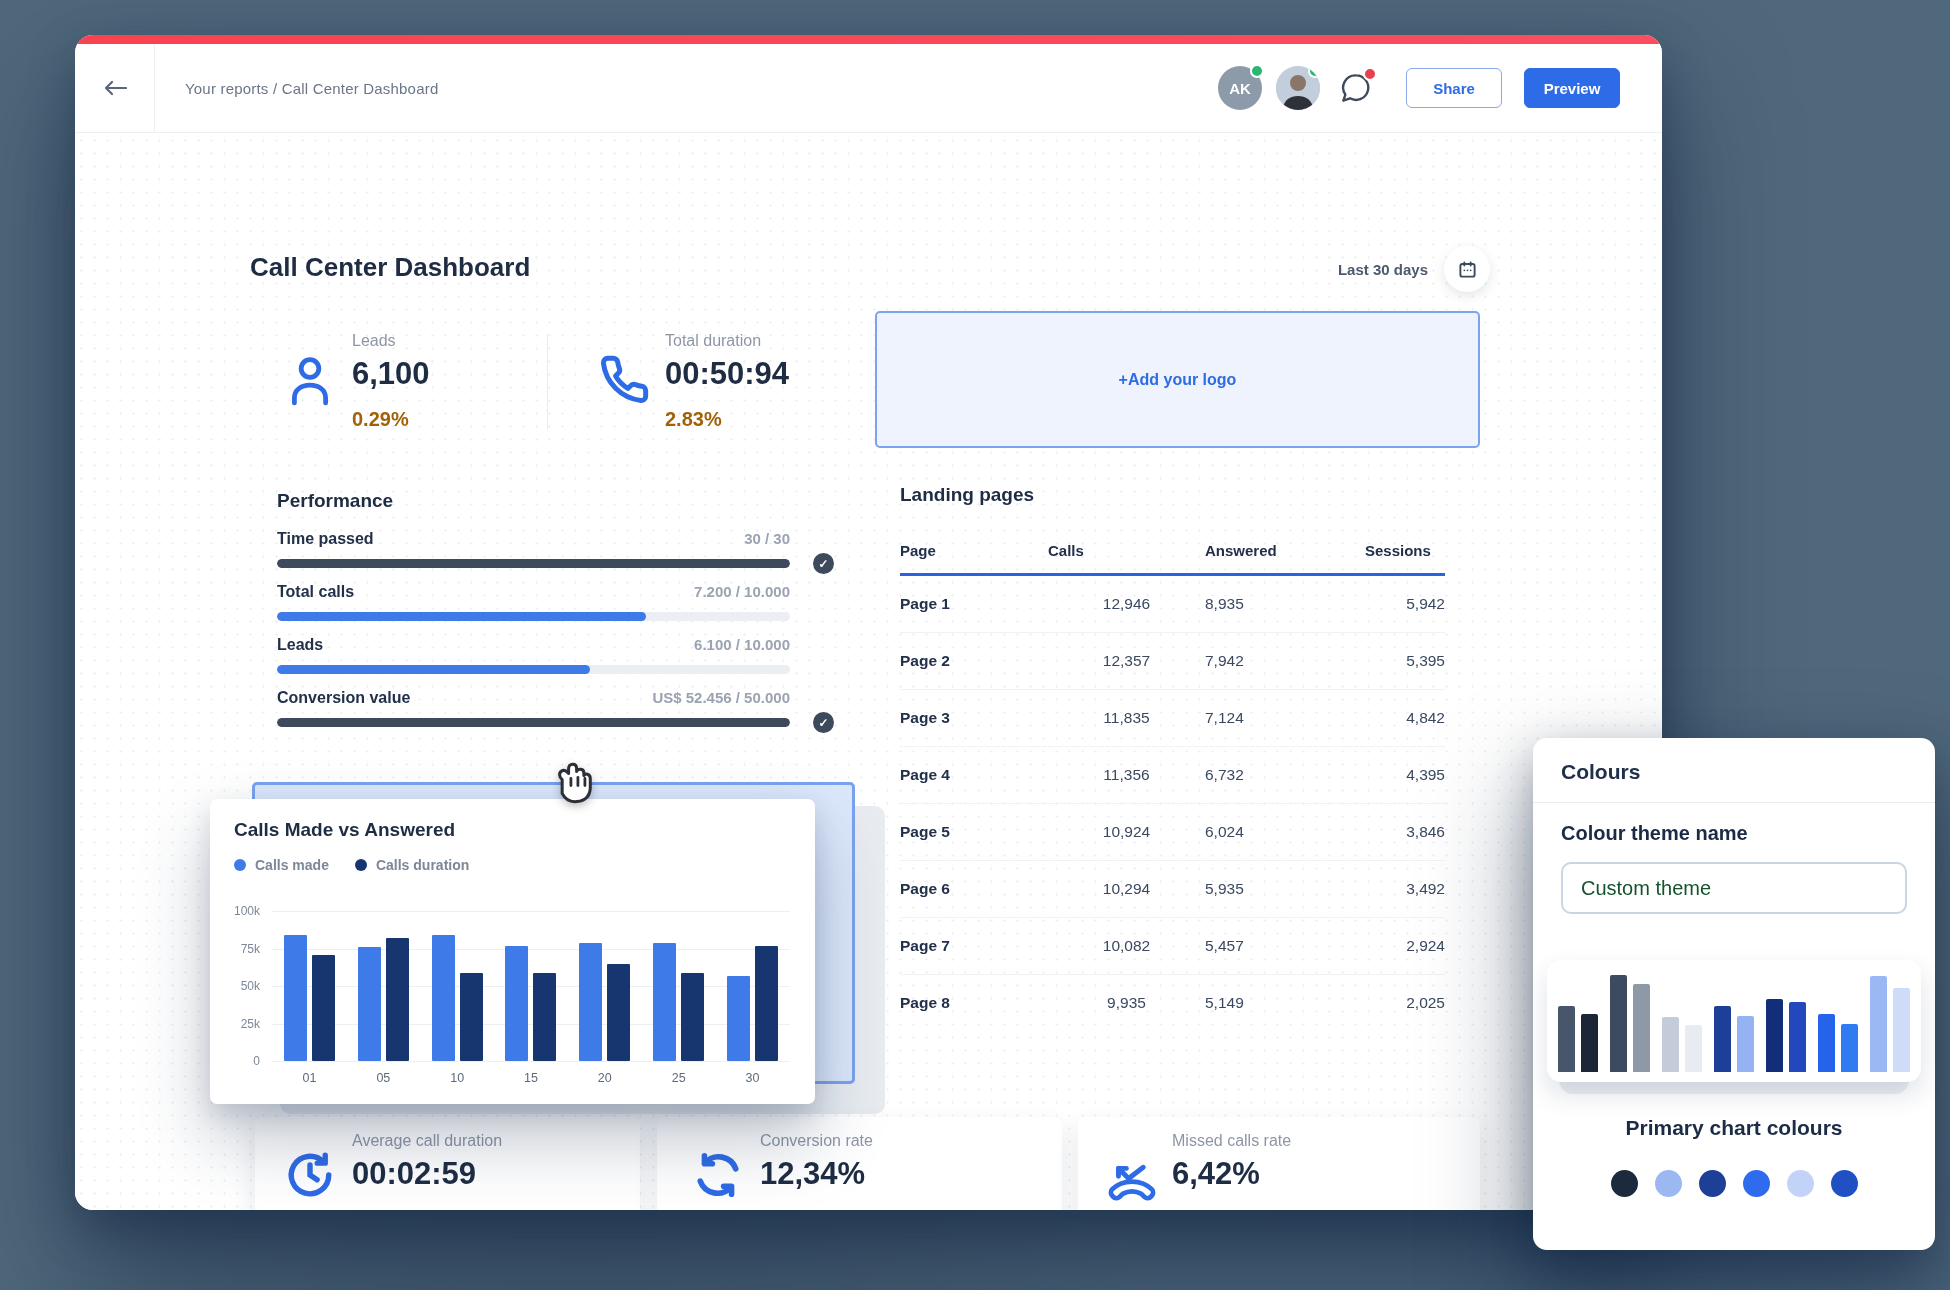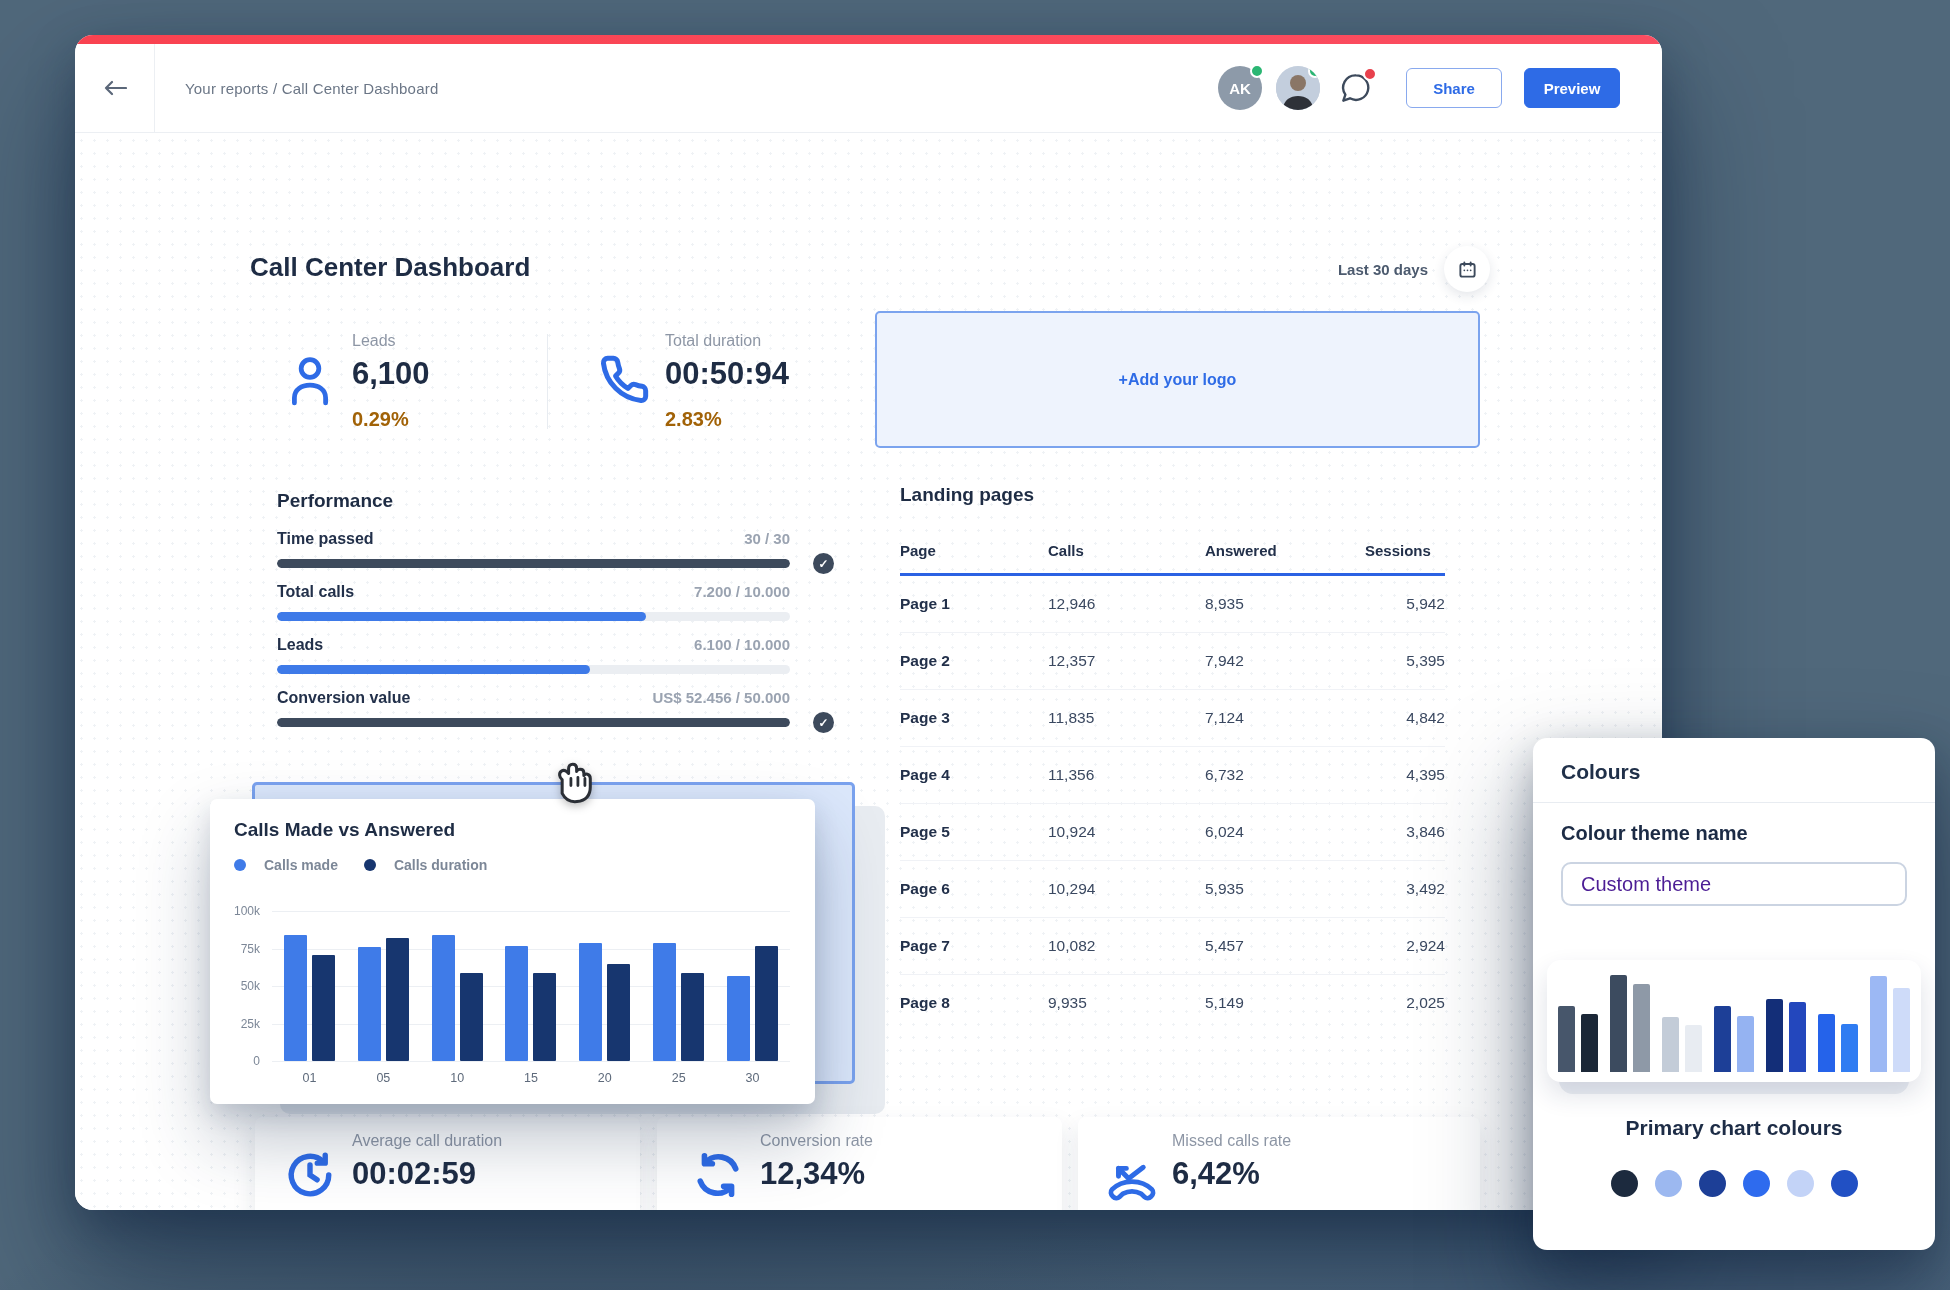--- a/index.html
+++ b/index.html
@@ -82,34 +82,34 @@
 
   
   .lp-title { position:absolute; left:825px; top:350px; font-size:19px; font-weight:bold; z-index:2; }
   .lp-table { position:absolute; left:825px; top:398px; width:545px; z-index:2; border-collapse:collapse; }
   .lp-table th { font-size:15px; font-weight:bold; color:#22304A; text-align:left; padding:10px 0 14px; }
   .lp-table thead tr { border-bottom:3px solid #2B62E3; }
   .lp-table td { font-size:15.5px; color:#3A4860; padding:19px 0; }
   .lp-table td:first-child { font-weight:bold; color:#22304A; }
   .lp-table tbody tr { border-bottom:1px solid #F0F2F6; }
   .lp-table tbody tr:last-child { border-bottom:none; }
-  .c1 { width:148px; } .c2 { width:157px; } .c3 { width:160px; }
+  .c1 { width:148px; } .c2 { width:157px;text-align:center; } .c3 { width:160px; }
   .c4 { width:80px; text-align:right; }
 
   
   .slot { position:absolute; left:205px; top:672px; width:605px; height:308px;
     background:#E8ECF1; border-radius:10px; z-index:1; }
   .drop-zone { position:absolute; left:177px; top:648px; width:603px; height:302px;
     background:#DBE7FB; border:3px solid #7AA2EE; border-radius:5px; z-index:3; }
   .chart-card { position:absolute; left:135px; top:665px; width:605px; height:305px;
     background:#fff; border-radius:7px; z-index:5;
     box-shadow:0 35px 70px rgba(25,45,80,.28), 0 10px 25px rgba(25,45,80,.15); }
   .chart-title { position:absolute; left:24px; top:20px; font-size:19px; font-weight:bold; color:#1E2C44; }
   #chart-legend { position:absolute; left:24px; top:58px; display:flex; gap:26px; }
-  .leg-item { display:flex; align-items:center; gap:18px; }
+  .leg-item { display:flex; align-items:center; gap:9px; }
   .leg-dot { width:12px; height:12px; border-radius:50%; }
   .leg-label { font-size:14px; font-weight:bold; color:#7C8797; }
   .plot { position:absolute; left:62px; top:112px; width:518px; height:150px; }
   .gridline { position:absolute; left:0; right:0; height:1px; background:#ECEFF3; }
   .ylabel { position:absolute; width:44px; text-align:right; font-size:12px; color:#7C8797; }
   .bar-groups { position:absolute; inset:0; display:flex; justify-content:space-between;
     align-items:flex-end; padding:0 12px; }
   .bar-group { position:relative; display:flex; gap:5px; align-items:flex-end; height:100%; }
   .bar { width:23px; border-radius:1px; }
   .xlabel { position:absolute; top:calc(100% + 10px); left:50%; transform:translateX(-50%);
@@ -126,22 +126,22 @@
   .bcard3 { left:1003px; width:402px; }
   .bkpi { position:absolute; z-index:4; }
 
   
   .colours-panel { position:absolute; left:1533px; top:738px; width:402px; height:512px;
     background:#fff; border-radius:14px; z-index:10;
     box-shadow:0 50px 100px rgba(13,32,60,.5), 0 15px 40px rgba(13,32,60,.3); }
   .cp-title { position:absolute; left:28px; top:22px; font-size:21px; font-weight:bold; color:#203049; }
   .cp-divider { position:absolute; left:0; right:0; top:64px; height:1px; background:#E8ECF1; }
   .cp-theme-label { position:absolute; left:28px; top:84px; font-size:20px; font-weight:bold; color:#1C2B45; }
-  .cp-input { position:absolute; left:28px; top:124px; width:346px; height:44px;
-    border:2px solid #CBD4E2; border-radius:10px; font-size:20px; color:#4c1d95;
+  .cp-input { position:absolute; left:28px; top:124px; width:346px; height:52px;
+    border:2px solid #CBD4E2; border-radius:10px; font-size:20px; color:#14532d;
     padding:0 18px; font-family:"Liberation Sans",sans-serif; background:#fff; }
   .mini-shadow { position:absolute; left:26px; top:244px; width:350px; height:112px;
     background:#EBEEF3; border-radius:14px; }
   .mini-card { position:absolute; left:14px; top:222px; width:374px; height:122px;
     background:#fff; border-radius:14px; box-shadow:0 12px 26px rgba(25,45,85,.14); }
   #mini-bars { position:absolute; left:11px; right:11px; bottom:10px; top:8px;
     display:flex; align-items:flex-end; }
   .mini-bar { width:17px; border-radius:2px 2px 0 0; flex:none; }
   .cp-primary-label { position:absolute; left:0; right:0; top:378px; text-align:center;
     font-size:21px; font-weight:bold; color:#1D2C46; }

